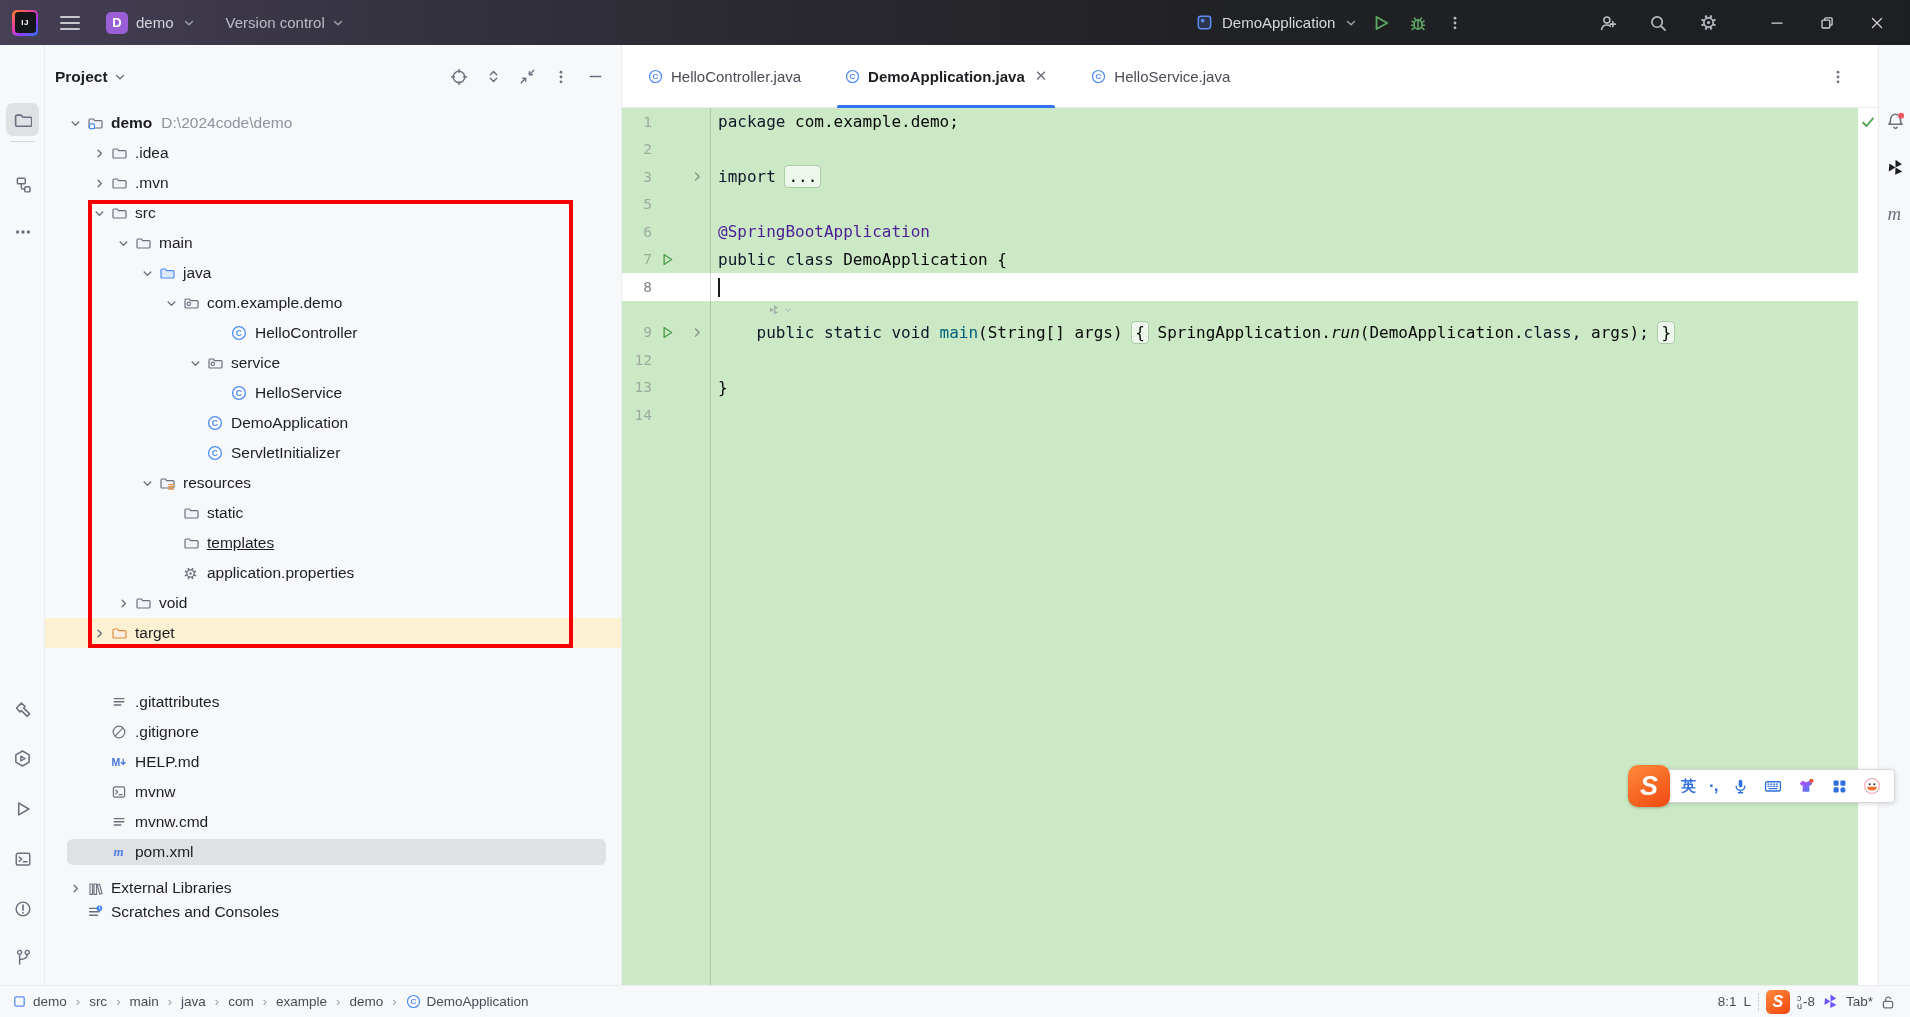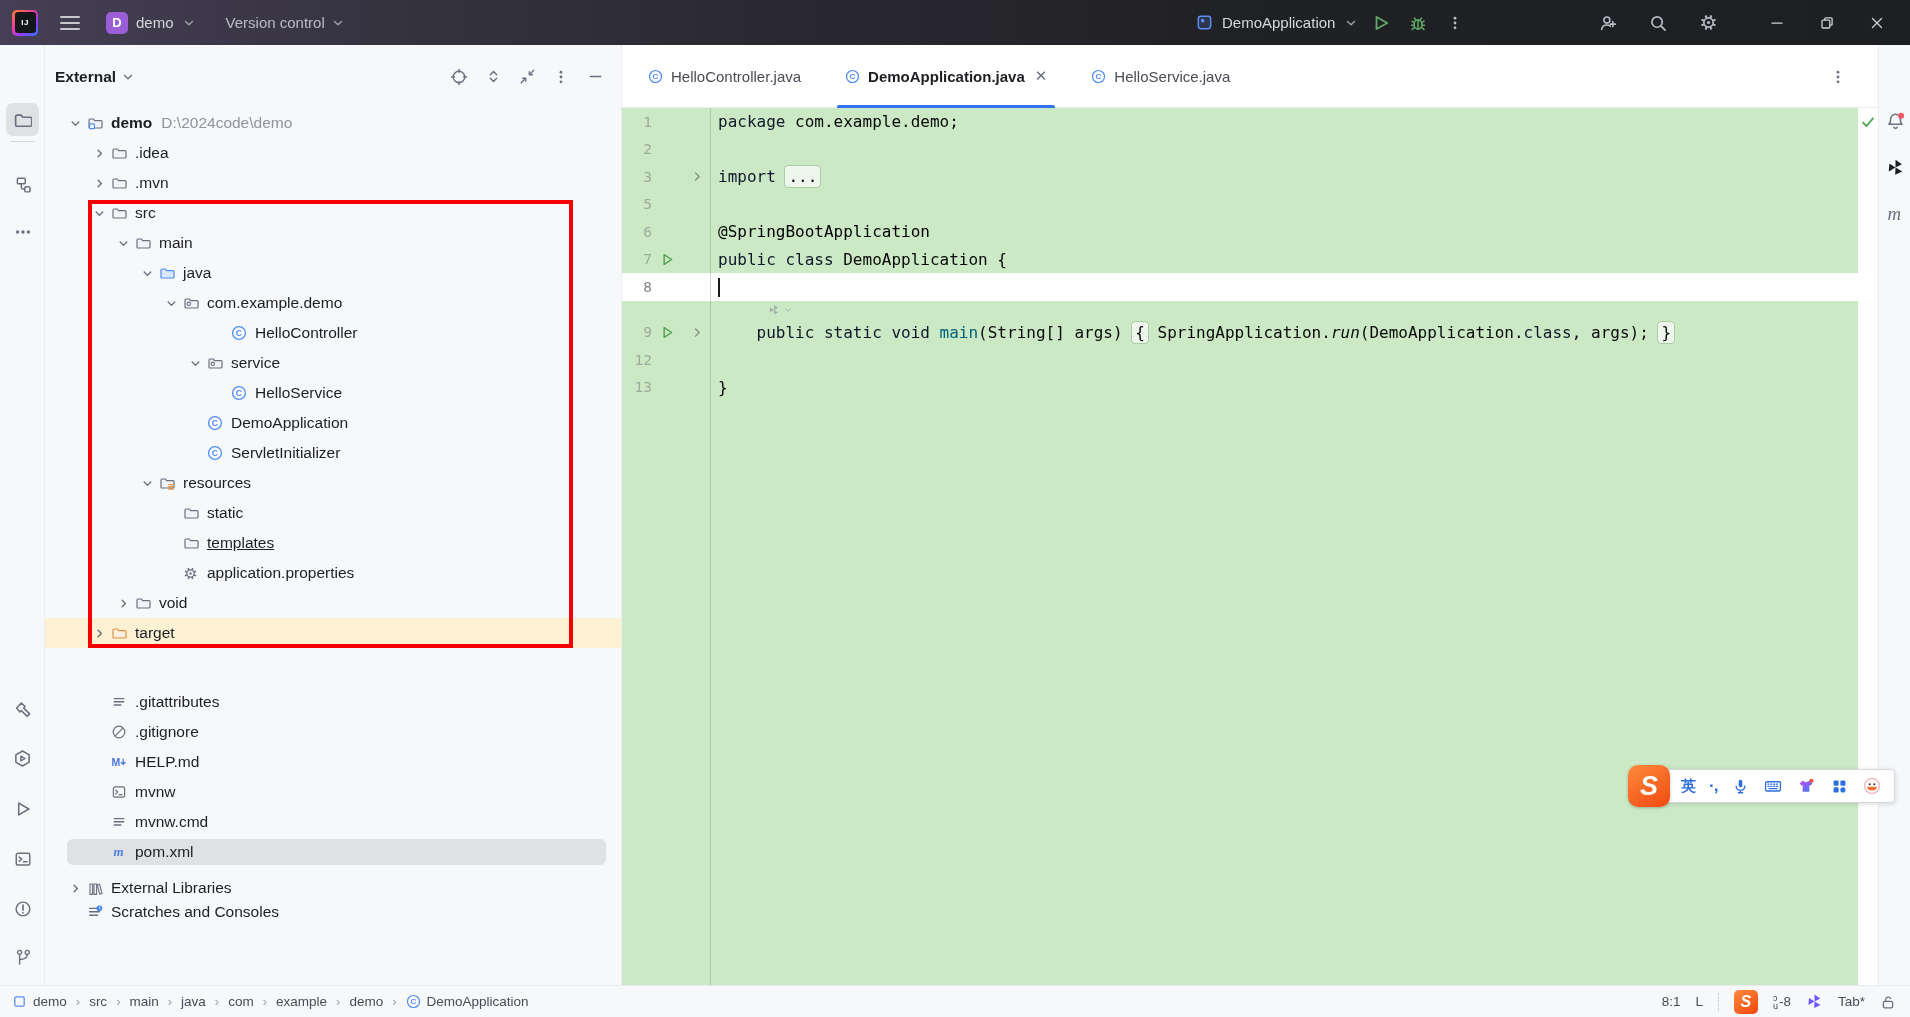--- a/index.html
+++ b/index.html
@@ -64,38 +64,38 @@
   .code-row.caret-row { background:#ffffff; }
   .inlay-row { position:relative; height:18px; display:flex; align-items:center; padding-left:146px; gap:3px; opacity:.75; }
   .gut { width:88px; flex:0 0 88px; display:flex; align-items:center; height:100%; }
   .gnum { width:30px; text-align:right; font-size:14.5px; color:#9dab9c; }
   .caret-row .gnum { color:#7e897c; }
   .gslot-run { width:30px; display:flex; justify-content:center; }
   .gslot-fold { width:22px; display:flex; justify-content:center; margin-left:auto; padding-right:3px; }
   .ctext { padding-left:8px; color:#080808; }
   .tk-kw { color:#0f172a; }
   .tk-pl { color:#080808; }
-  .tk-an { color:#000000; }
+  .tk-an { color:#4c1d95; }
   .tk-mt { color:#00627a; }
   .tk-it { color:#080808; font-style:italic; }
   .tk-fd { background:#edf7eb; border-radius:3px; padding:1px 3px; color:#080808; outline:1px solid rgba(120,150,115,.35); }
   .caret-bar { display:inline-block; width:2px; height:19px; background:#1a1a1a; vertical-align:middle; }
   #scroll-gutter { position:absolute; right:0; top:63px; width:20px; bottom:0; background:#fff; display:flex; justify-content:center; }
   #scroll-gutter .chk { margin-top:6px; }
 
   
   #right-stripe { position:absolute; left:1878px; top:45px; width:32px; height:940px; background:#f7f8fa; border-left:1px solid #ebecf0; }
   #right-stripe .stripe-btn { left:0; width:32px; }
 
   
   #statusbar { position:absolute; left:0; top:985px; width:1910px; height:32px; background:#f7f8fa; border-top:1px solid #ebecf0; display:flex; align-items:center; font-size:13.5px; color:#494b57; padding:0 14px 0 12px; }
   #crumbs { display:flex; align-items:center; gap:9px; }
   .crumb { display:flex; align-items:center; gap:6px; cursor:pointer; }
   .crumb-sep { color:#9aa0ac; font-size:13px; }
-  #status-right { margin-left:auto; display:flex; align-items:center; gap:15px; }
+  #status-right { margin-left:auto; display:flex; align-items:center; gap:7px; }
   .st-item { display:flex; align-items:center; cursor:pointer; }
   .st-sep { width:1px; height:18px; border-left:1px dotted #b9bcc4; }
   .sogou-badge { width:24px; height:24px; border-radius:5px; background:linear-gradient(145deg,#ff8a3c,#f0470e); color:#fff; font-weight:800; font-size:16px; font-style:italic; display:flex; align-items:center; justify-content:center; }
   .enc-stack { display:flex; flex-direction:column; line-height:8px; font-size:9px; color:#3c3f45; margin-right:1px; }
 
   
   #sogou { position:absolute; left:1628px; top:763px; height:46px; display:flex; align-items:center; z-index:40; }
   .sg-logo { width:42px; height:42px; border-radius:10px; background:linear-gradient(150deg,#ff8a3c,#ef4a10); color:#fff; font-weight:800; font-size:27px; font-style:italic; display:flex; align-items:center; justify-content:center; position:relative; z-index:2; box-shadow:0 1px 3px rgba(0,0,0,.25); }
   .sg-bar { margin-left:-10px; height:34px; background:#fff; border:1px solid #d4d7dd; border-radius:4px; box-shadow:0 1px 5px rgba(0,0,0,.15); display:flex; align-items:center; gap:13px; padding:0 12px 0 20px; }
   .sg-item { display:flex; align-items:center; justify-content:center; width:20px; height:20px; cursor:pointer; }
@@ -285,21 +285,21 @@
           <circle cx="11.8" cy="3.9" r="1.8" stroke="#6c707e" stroke-width="1.3"></circle>
           <path d="M5 5.8v8.4M5 10.2c4.6 0 6.8-1.6 6.8-4.4" stroke="#6c707e" stroke-width="1.3" stroke-linecap="round" stroke-linejoin="round" fill="none"></path>
         </svg>
       </span>
     </div>
   </div>
 
 <div id="project-panel">
   <div class="panel-header">
     <span class="panel-title">
-      <span>External</span>
+      <span>Project</span>
       <span class="icon-slot">
           <svg width="14" height="14" viewBox="0 0 16 16" xmlns="http://www.w3.org/2000/svg" fill="none">
             <polyline points="4,6.2 8,10 12,6.2" stroke="#6c707e" stroke-width="1.6" stroke-linecap="round" stroke-linejoin="round" fill="none"></polyline>
           </svg>
         </span>
     </span>
     <span class="panel-header-icons" id="panel-header-icons">
         <span class="ph-btn">
           <svg width="18" height="18" viewBox="0 0 16 16" xmlns="http://www.w3.org/2000/svg" fill="none">
             <circle cx="8" cy="8" r="5.1" stroke="#6c707e" stroke-width="1.3"></circle>
@@ -709,20 +709,21 @@
           </svg>
         </span>
       </div>
       <div class="code-row"><span class="gut"><span class="gnum">9</span><span class="gslot-run"><svg width="15" height="15" viewBox="0 0 16 16" xmlns="http://www.w3.org/2000/svg" fill="none">
               <path d="M4.4 2.8 12.4 8 4.4 13.2z" stroke="#4ea24e" stroke-width="1.5" stroke-linecap="round" stroke-linejoin="round" fill="none"></path>
             </svg></span><span class="gslot-fold"><svg width="13" height="13" viewBox="0 0 16 16" xmlns="http://www.w3.org/2000/svg" fill="none">
               <polyline points="5.5,3.5 10,8 5.5,12.5" stroke="#7f8a7e" stroke-width="1.5" stroke-linecap="round" stroke-linejoin="round" fill="none"></polyline>
             </svg></span></span><span class="ctext"><span class="tk-pl">    </span><span class="tk-kw">public static void</span><span class="tk-mt"> main</span><span class="tk-pl">(String[] args) </span><span class="tk-fd">{</span><span class="tk-pl"> SpringApplication.</span><span class="tk-it">run</span><span class="tk-pl">(DemoApplication.</span><span class="tk-kw">class</span><span class="tk-pl">, args); </span><span class="tk-fd">}</span></span></div>
       <div class="code-row"><span class="gut"><span class="gnum">12</span><span class="gslot-run"></span><span class="gslot-fold"></span></span><span class="ctext"></span></div>
       <div class="code-row"><span class="gut"><span class="gnum">13</span><span class="gslot-run"></span><span class="gslot-fold"></span></span><span class="ctext"><span class="tk-pl">}</span></span></div>
+      <div class="code-row"><span class="gut"><span class="gnum">14</span><span class="gslot-run"></span><span class="gslot-fold"></span></span><span class="ctext"></span></div>
     </div>
   <div id="scroll-gutter">
     <span class="chk">
         <svg width="16" height="16" viewBox="0 0 16 16" xmlns="http://www.w3.org/2000/svg" fill="none">
           <polyline points="3,8.6 6.6,12 13,4.4" stroke="#51a750" stroke-width="1.9" stroke-linecap="round" stroke-linejoin="round" fill="none"></polyline>
         </svg>
       </span>
   </div>
 </div>
 

